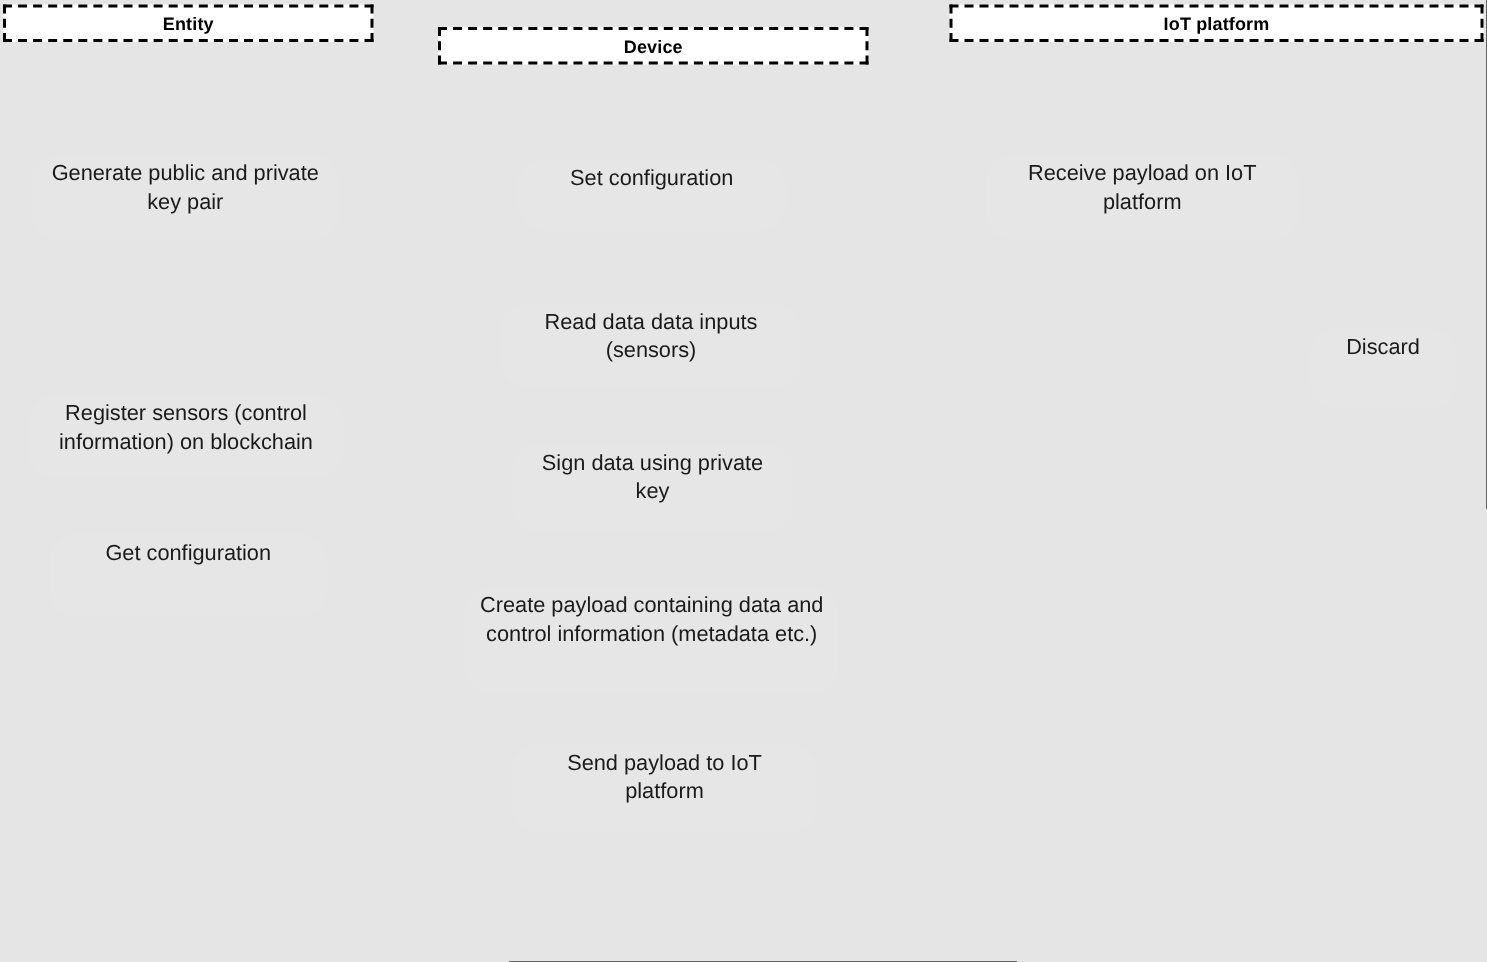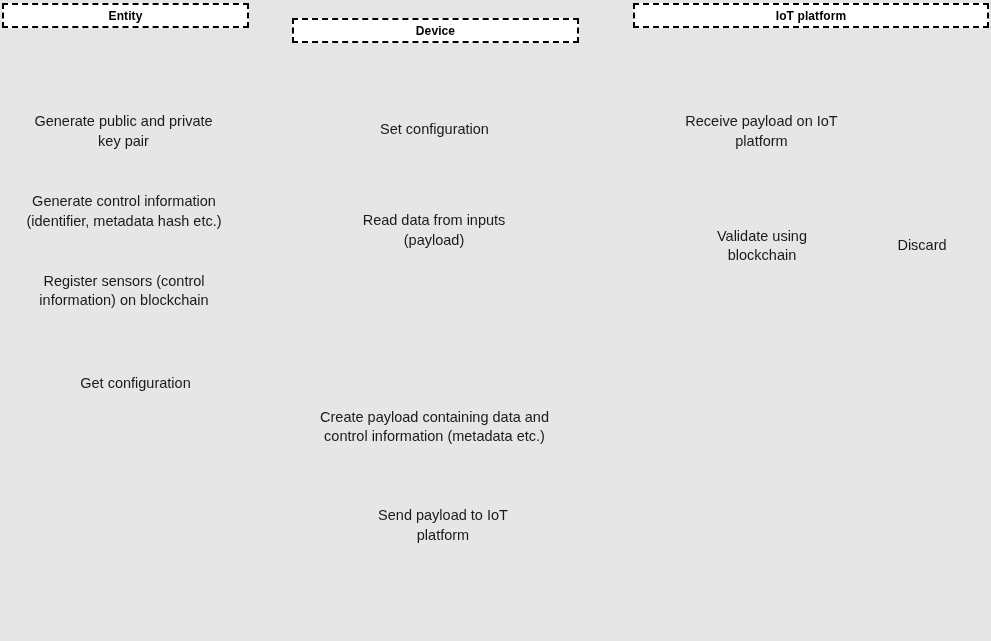--- a/index.html
+++ b/index.html
@@ -30,21 +30,21 @@
     font-size: 12px;
     letter-spacing: 0.1px;
   }
   
   .node {
     position: absolute;
     background: #e6e6e6;
     border-radius: 18px;
     box-sizing: border-box;
     display: flex;
-    align-items: center;
+    align-items: flex-start;
     justify-content: center;
     text-align: center;
     color: #1a1a1a;
     font-size: 14.5px;
     line-height: 1.32;
     padding: 4px 10px;
   }
   
   .decision {
     position: absolute;
@@ -72,50 +72,46 @@
 </head>
 <body>
 
 <div id="canvas">
     <div class="lane-header" style="left: 2px; top: 3px; width: 247px; height: 25px;">
       <span>Entity</span>
     </div>
     <div class="node" style="left: 21px; top: 103px; width: 205px; height: 57px;">
       <span>Generate public and private key pair</span>
     </div>
-    <div class="node" style="left: 10px; top: 182px; width: 228px; height: 59px;">
-      <span>Generate control information (identifier, metadata hash etc.)</span>
-    </div>
     <div class="node" style="left: 19px; top: 263px; width: 210px; height: 56px;">
       <span>Register sensors (control information) on blockchain</span>
     </div>
-    <div class="node" style="left: 43px; top: 356px; width: 185px; height: 55px;">
+    <div class="node" style="left: 33px; top: 356px; width: 185px; height: 55px;">
       <span>Get configuration</span>
     </div>
     <div class="lane-header" style="left: 292px; top: 18px; width: 287px; height: 25px;">
       <span>Device</span>
     </div>
     <div class="node" style="left: 345px; top: 106px; width: 179px; height: 48px;">
       <span>Set configuration</span>
     </div>
     <div class="node" style="left: 334px; top: 202px; width: 200px; height: 57px;">
-      <span>Read data from inputs (payload)</span>
+      <span>Read data data inputs (sensors)</span>
+    </div>
+    <div class="node" style="left: 341px; top: 296px; width: 188px; height: 59px;">
+      <span>Sign data using private key</span>
     </div>
     <div class="node" style="left: 310px; top: 391px; width: 249px; height: 72px;">
       <span>Create payload containing data and control information (metadata etc.)</span>
     </div>
     <div class="node" style="left: 341px; top: 496px; width: 204px; height: 59px;">
       <span>Send payload to IoT platform</span>
     </div>
     <div class="lane-header" style="left: 633px; top: 3px; width: 356px; height: 25px; align-items: center;">
       <span>IoT platform</span>
     </div>
     <div class="node" style="left: 873px; top: 219px; width: 98px; height: 54px;">
       <span>Discard</span>
     </div>
     <div class="node" style="left: 657px; top: 103px; width: 209px; height: 57px;">
       <span>Receive payload on IoT platform</span>
     </div>
-    <div class="decision" style="left: 702px; top: 186px; width: 120px; height: 120px;">
-      <div class="diamond-shape"></div>
-      <div class="diamond-label">Validate using blockchain</div>
-    </div>
   </div>
 
 </body></html>

